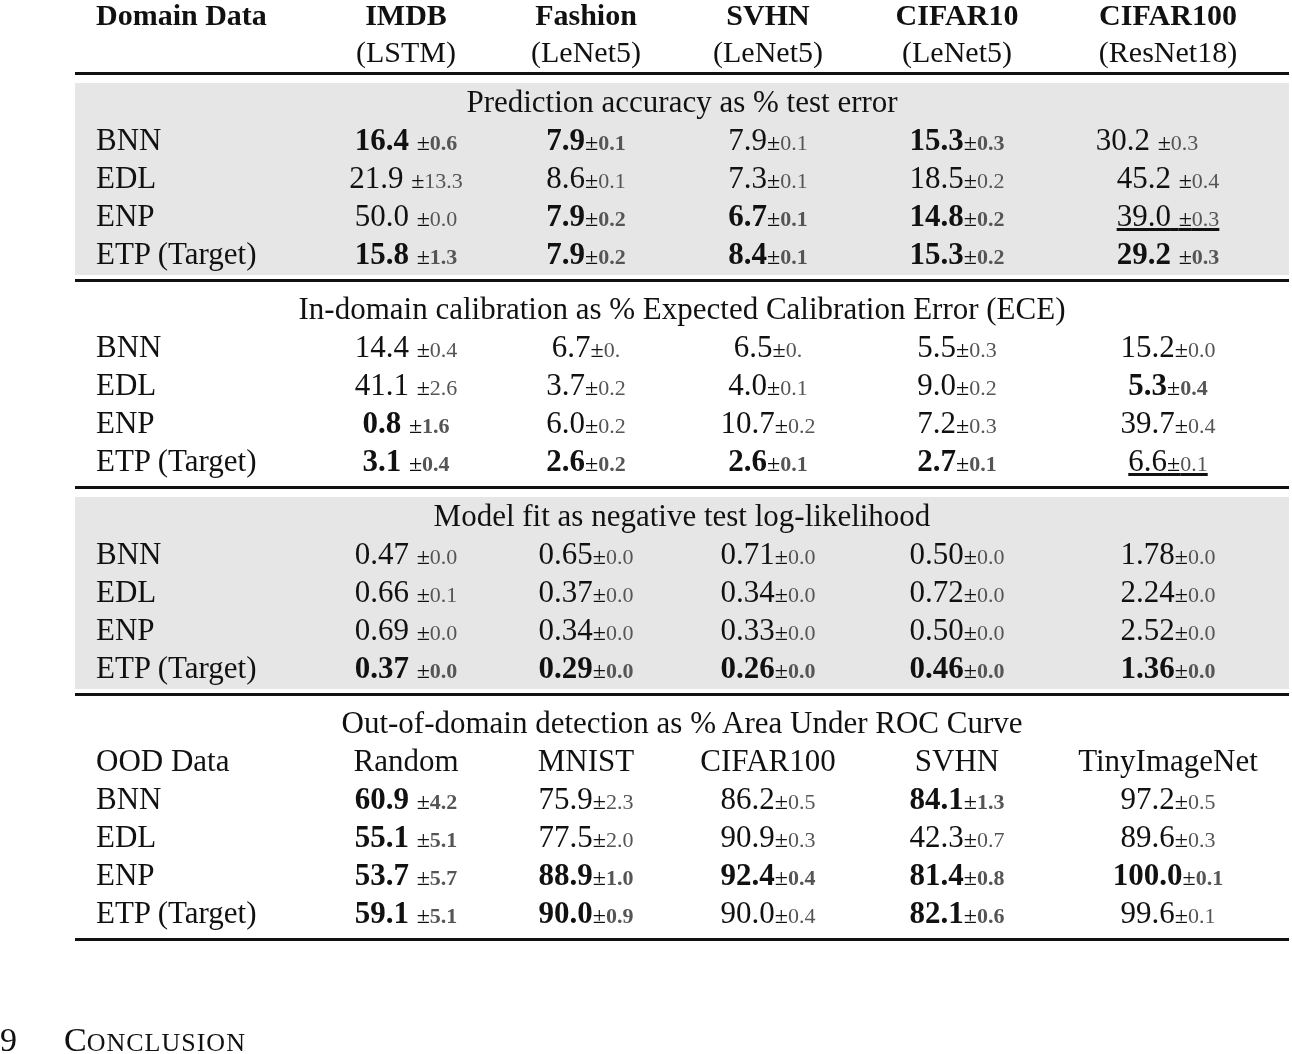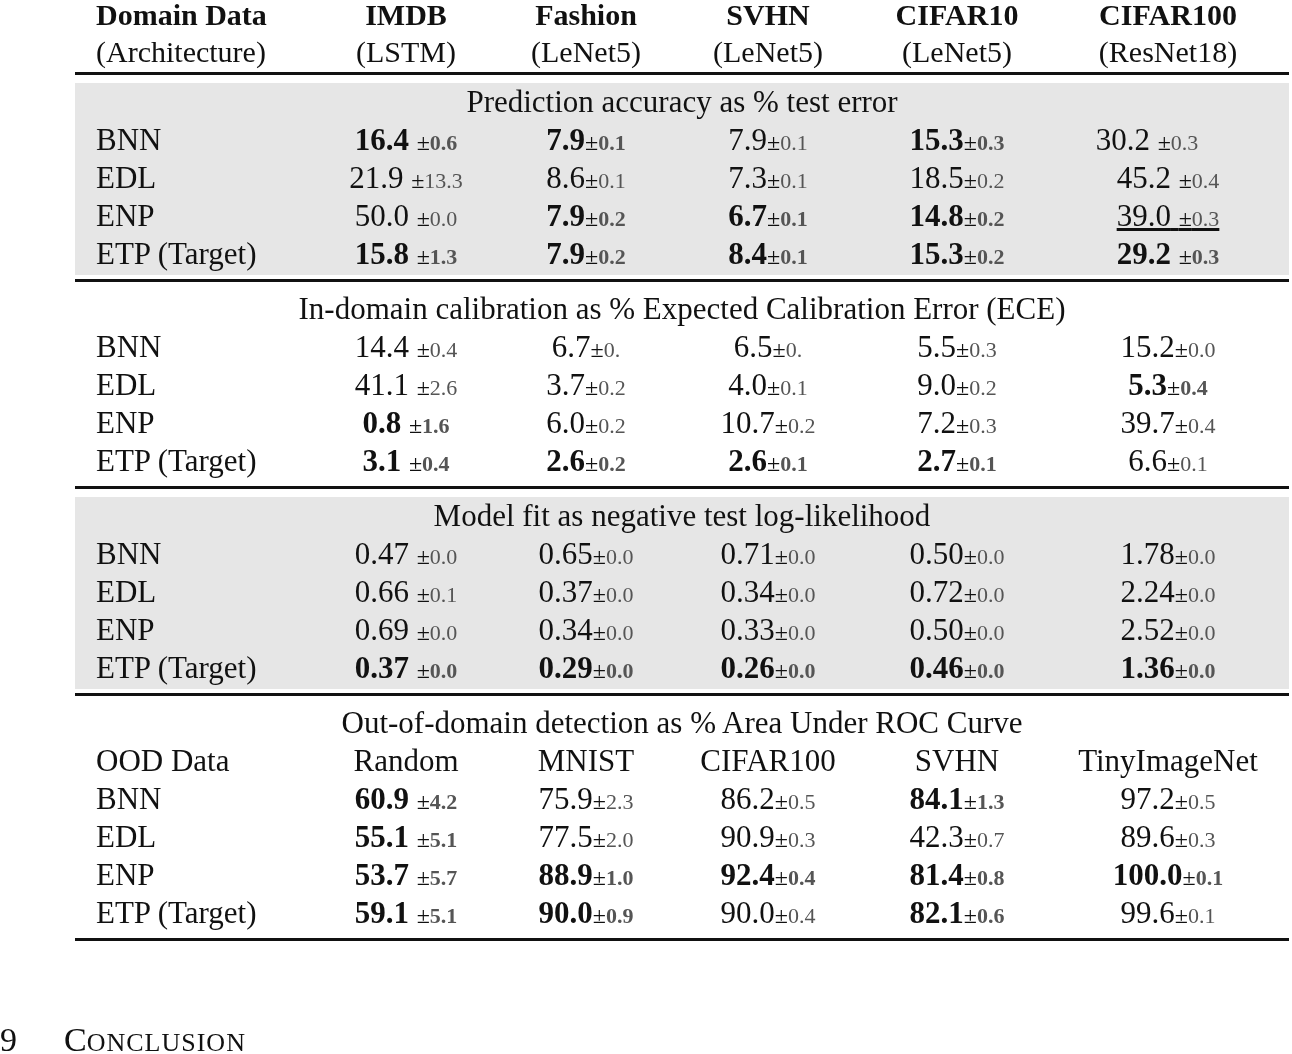--- a/index.html
+++ b/index.html
@@ -30,21 +30,20 @@
 <div class="table">
   <div class="row hdr" style="height:36px;">
     <span class="cell c0 hdr-bold" style="line-height:30px;">Domain Data</span>
     <span class="cell cc hdr-bold" style="left:331px;line-height:30px;">IMDB</span>
     <span class="cell cc hdr-bold" style="left:511px;line-height:30px;">Fashion</span>
     <span class="cell cc hdr-bold" style="left:693px;line-height:30px;">SVHN</span>
     <span class="cell cc hdr-bold" style="left:882px;line-height:30px;">CIFAR10</span>
     <span class="cell cc hdr-bold" style="left:1093px;line-height:30px;">CIFAR100</span>
   </div>
   <div class="row hdr" style="height:36px;">
-    <span class="cell c0" style="line-height:32px;">(Architecture)</span>
     <span class="cell cc" style="left:331px;line-height:32px;">(LSTM)</span>
     <span class="cell cc" style="left:511px;line-height:32px;">(LeNet5)</span>
     <span class="cell cc" style="left:693px;line-height:32px;">(LeNet5)</span>
     <span class="cell cc" style="left:882px;line-height:32px;">(LeNet5)</span>
     <span class="cell cc" style="left:1093px;line-height:32px;">(ResNet18)</span>
   </div>
   <div class="rule-thick"></div>
   <div id="sections">
       <div class="shade" style="margin-top: 8px; padding-bottom: 2px;">
         <div class="section-title">Prediction accuracy as % test error</div>
@@ -107,21 +106,21 @@
           <span class="cell cc" style="left: 693px;"><span class="v">10.7</span><span class="pm">±</span><span class="sd">0.2</span></span>
           <span class="cell cc" style="left: 882px;"><span class="v">7.2</span><span class="pm">±</span><span class="sd">0.3</span></span>
           <span class="cell cc" style="left: 1093px;"><span class="v">39.7</span><span class="pm">±</span><span class="sd">0.4</span></span>
         </div>
         <div class="row">
           <span class="cell c0">ETP (Target)</span>
           <span class="cell cc b" style="left: 331px;"><span class="v">3.1</span> <span class="pm">±</span><span class="sd">0.4</span></span>
           <span class="cell cc b" style="left: 511px;"><span class="v">2.6</span><span class="pm">±</span><span class="sd">0.2</span></span>
           <span class="cell cc b" style="left: 693px;"><span class="v">2.6</span><span class="pm">±</span><span class="sd">0.1</span></span>
           <span class="cell cc b" style="left: 882px;"><span class="v">2.7</span><span class="pm">±</span><span class="sd">0.1</span></span>
-          <span class="cell cc" style="left: 1093px;"><span class="v">6.6</span><span class="pm">±</span><span class="sd">0.1</span></span>
+          <span class="cell cc" style="left: 1093px; text-decoration: underline;"><span class="v">6.6</span><span class="pm">±</span><span class="sd">0.1</span></span>
         </div>
       </div>
       <div class="rule-thick" style="margin-top: 4px;"></div>
       <div class="shade" style="margin-top: 8px; padding-bottom: 2px;">
         <div class="section-title">Model fit as negative test log-likelihood</div>
         <div class="row">
           <span class="cell c0">BNN</span>
           <span class="cell cc" style="left: 331px;"><span class="v">0.47</span> <span class="pm">±</span><span class="sd">0.0</span></span>
           <span class="cell cc" style="left: 511px;"><span class="v">0.65</span><span class="pm">±</span><span class="sd">0.0</span></span>
           <span class="cell cc" style="left: 693px;"><span class="v">0.71</span><span class="pm">±</span><span class="sd">0.0</span></span>

